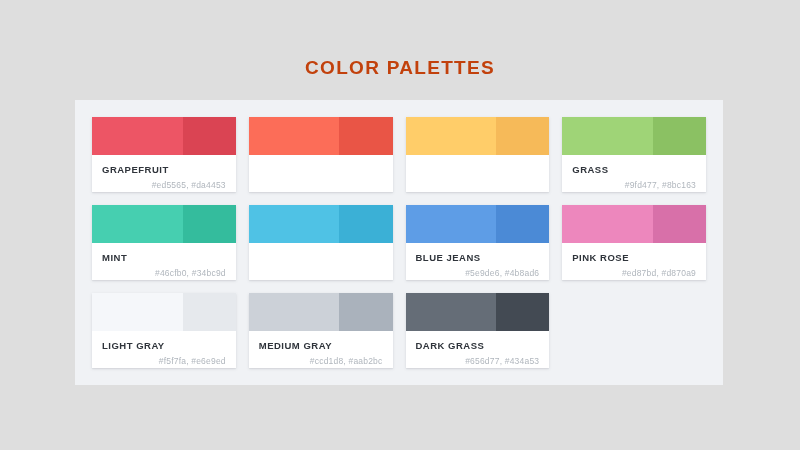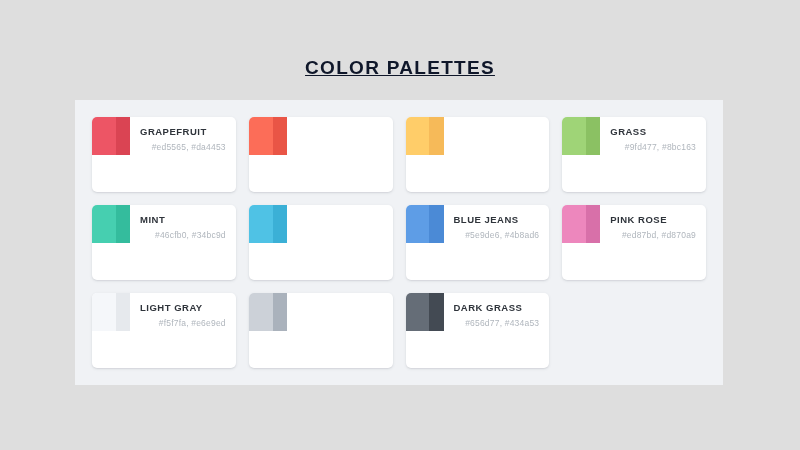--- a/index.html
+++ b/index.html
@@ -49,24 +49,25 @@
     display: grid;
     grid-template-columns: repeat(4, 1fr);
     grid-template-rows: repeat(3, 1fr);
     gap: 13px 13px;
     width: 100%;
     height: 100%;
   }
 
   .palette-card {
     background: #ffffff;
-    border-radius: 5px;
+    border-radius: 0;
     box-shadow: 0 1px 3px rgba(60,70,85,0.13), 0 1px 1px rgba(60,70,85,0.06);
     overflow: hidden;
     display: flex;
+    flex-direction: column;
     box-sizing: border-box;
   }
 
   .swatch {
     height: 38px;
     flex: 0 0 38px;
     display: flex;
     width: 100%;
   }
   .swatch-primary {
@@ -101,21 +102,21 @@
     line-height: 1.2;
     white-space: nowrap;
     text-align: right;
   }
 </style>
 </head>
 <body style="background: rgb(222, 222, 222);">
 
 <div class="stage">
 
-  <div class="page-title" style="color: #0f172a; text-decoration: underline;">COLOR PALETTES</div>
+  <div class="page-title" style="color: #c2410c;">COLOR PALETTES</div>
 
   <div class="panel" style="background: rgb(240, 242, 245);">
     <div class="grid">
         <div class="palette-card">
           <div class="swatch">
             <div class="swatch-primary" style="background-color: rgb(237, 85, 101);"></div>
             <div class="swatch-secondary" style="background-color: rgb(218, 68, 83);"></div>
           </div>
           <div class="card-body">
             <div class="palette-name">GRAPEFRUIT</div>
@@ -188,20 +189,24 @@
           <div class="card-body">
             <div class="palette-name">LIGHT GRAY</div>
             <div class="palette-hex">#f5f7fa, #e6e9ed</div>
           </div>
         </div>
         <div class="palette-card">
           <div class="swatch">
             <div class="swatch-primary" style="background-color: rgb(204, 209, 216);"></div>
             <div class="swatch-secondary" style="background-color: rgb(170, 178, 188);"></div>
           </div>
+          <div class="card-body">
+            <div class="palette-name">MEDIUM GRAY</div>
+            <div class="palette-hex">#ccd1d8, #aab2bc</div>
+          </div>
         </div>
         <div class="palette-card">
           <div class="swatch">
             <div class="swatch-primary" style="background-color: rgb(101, 109, 119);"></div>
             <div class="swatch-secondary" style="background-color: rgb(67, 74, 83);"></div>
           </div>
           <div class="card-body">
             <div class="palette-name">DARK GRASS</div>
             <div class="palette-hex">#656d77, #434a53</div>
           </div>

